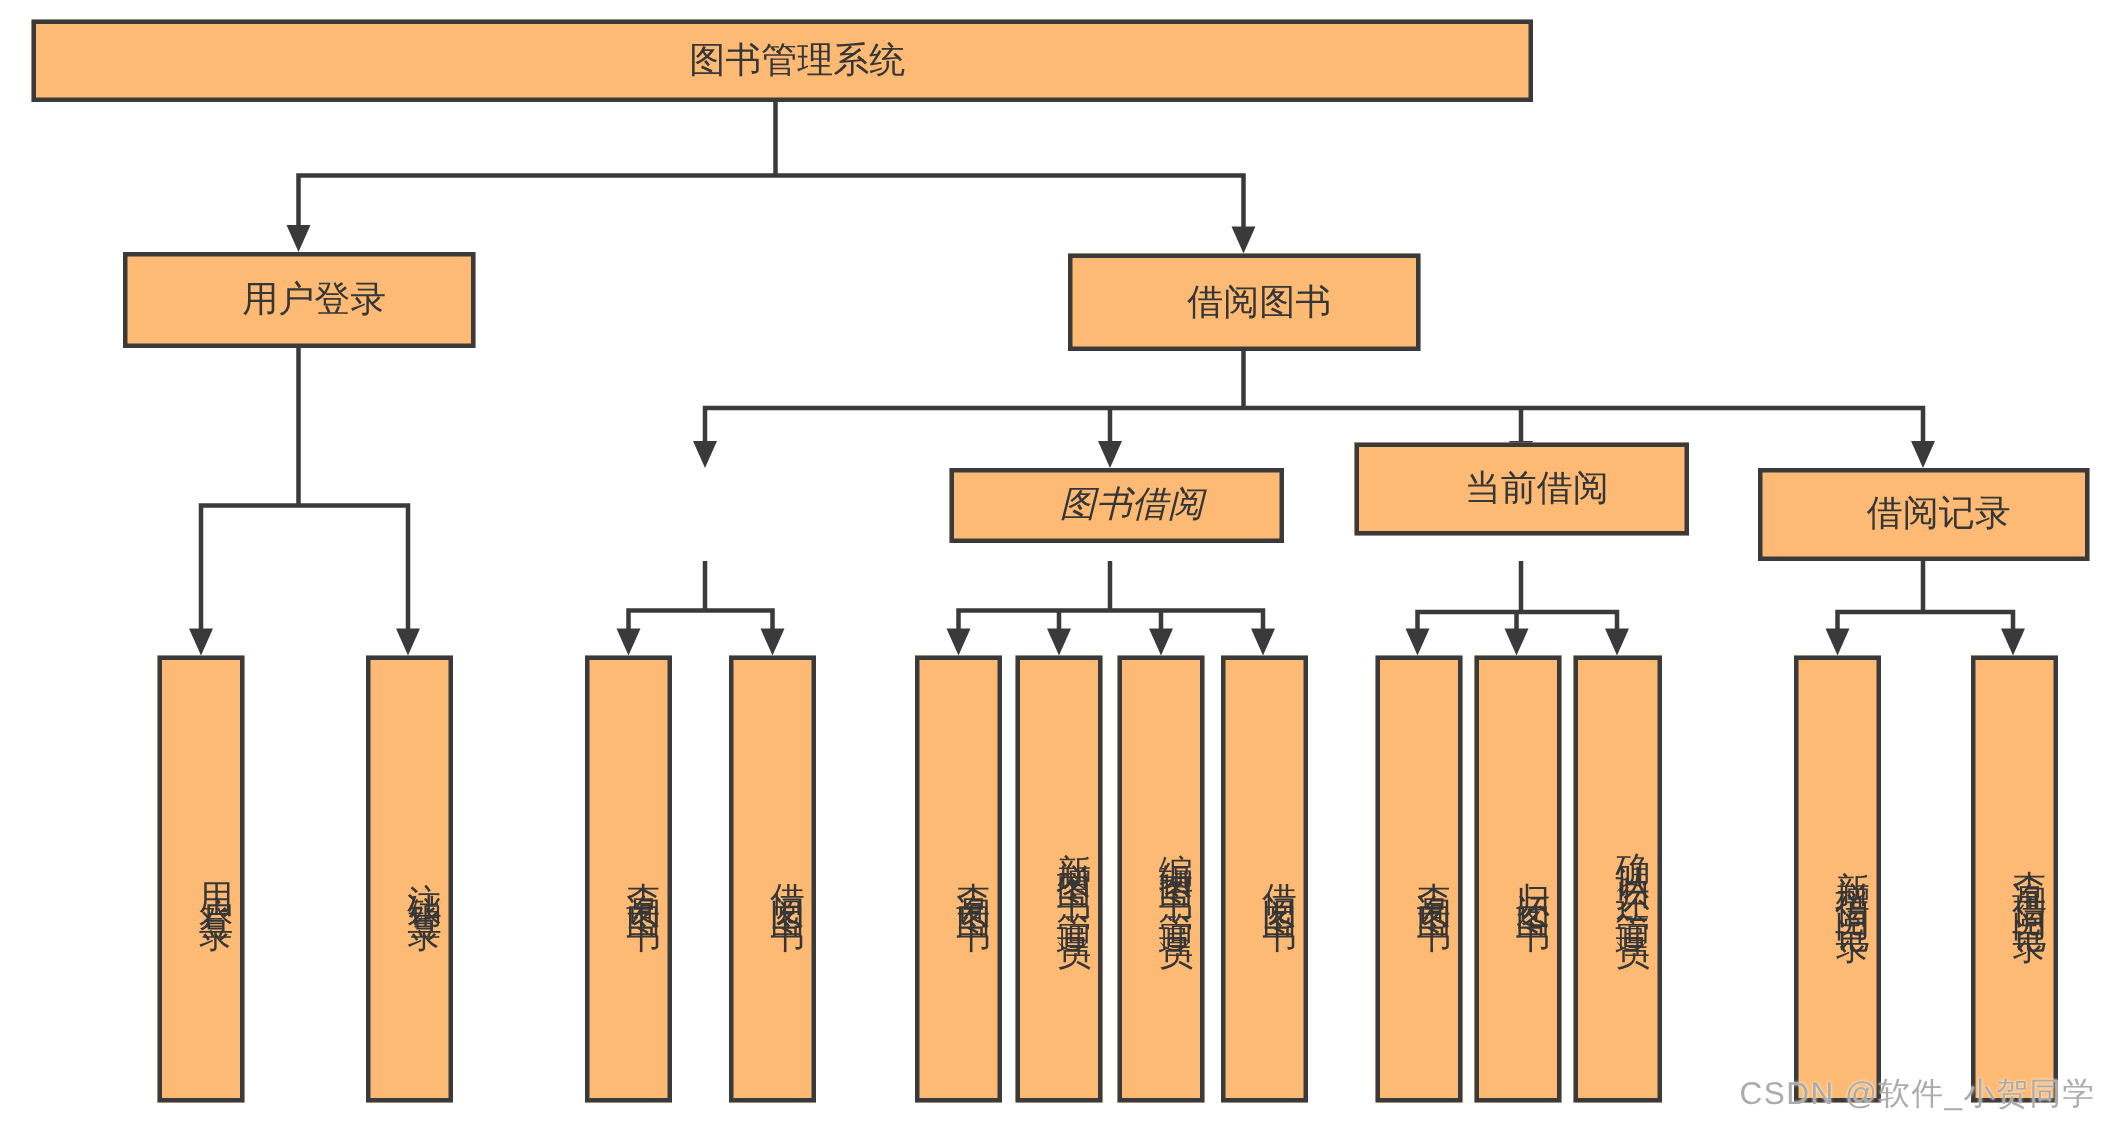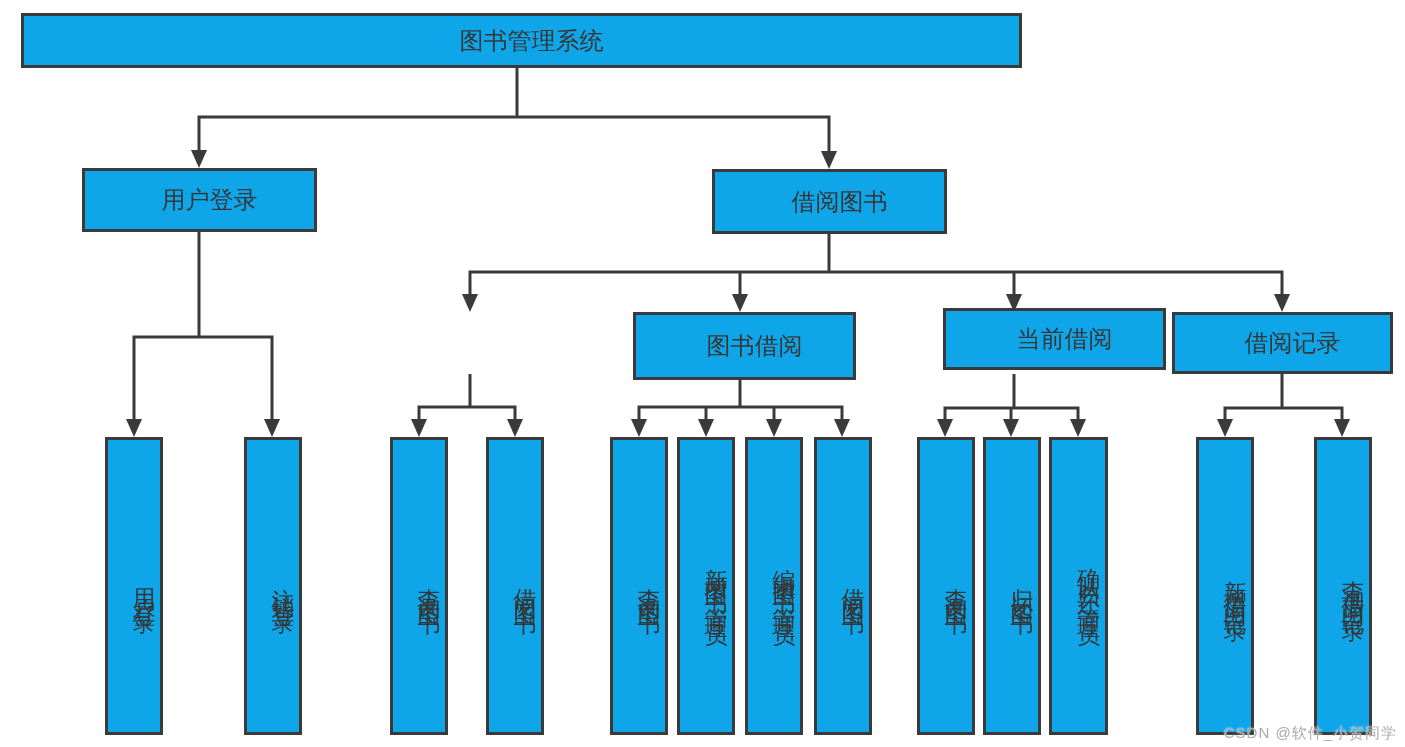--- a/index.html
+++ b/index.html
@@ -10,39 +10,39 @@
     font-family:"Liberation Sans", sans-serif;
     overflow:hidden;
   }
   svg.wires{position:absolute;left:0;top:0;pointer-events:none;}
   svg.wires path{stroke:var(--line,#3a3a3a);stroke-width:3;fill:none;}
   svg.wires polygon{fill:var(--line,#3a3a3a);stroke:none;}
   .node{
     position:absolute;
     box-sizing:border-box;
     border:3px solid var(--line,#3a3a3a);
-    background:#0ea5e9;
+    background:#fdba74;
     display:flex;align-items:center;justify-content:center;
     color:var(--text,#363636);
     font-size:24px;
     line-height:1;
     white-space:nowrap;
     padding-left:20px;
   }
   .leaf{
     font-size:23px;
     writing-mode:vertical-rl;
     text-orientation:mixed;
     letter-spacing:8px;
     white-space:normal;
   }
   .watermark{
     position:absolute;
     right:8px;bottom:4px;
-    font-size:15px;
+    font-size:21px;
     color:var(--wm,#ababab);
     text-shadow:0 0 2px #ffffff;
     letter-spacing:1px;
   }
 </style>
 </head>
 <body>
 
 <div class="canvas" style="--bg: #ffffff; --line: #3a3a3a; --text: #363636; --wm: #ababab;">
 
@@ -94,22 +94,22 @@
       <polygon points="1217,419 1233,419 1225,437"></polygon>
       <polygon points="1334,419 1350,419 1342,437"></polygon>
     </g>
   </svg>
 
   <div class="node" style="left:21px;top:13px;width:1001px;height:55px;">图书管理系统</div>
 
   <div class="node" style="left:82px;top:168px;width:235px;height:64px;">用户登录</div>
   <div class="node" style="left:712px;top:169px;width:235px;height:65px;">借阅图书</div>
 
-  <div class="node" style="left:633px;top:312px;width:223px;height:68px;">图书借阅</div>
-  <div class="node" style="left:903px;top:308px;width:223px;height:62px;margin-left:40px;">当前借阅</div>
+  <div class="node" style="left:633px;top:312px;width:223px;height:50px;font-style:italic;">图书借阅</div>
+  <div class="node" style="left:903px;top:295px;width:223px;height:62px;">当前借阅</div>
   <div class="node" style="left:1172px;top:312px;width:221px;height:62px;">借阅记录</div>
 
   <div class="node leaf" style="left:105px;top:437px;width:58px;height:298px;">用户登录</div>
   <div class="node leaf" style="left:244px;top:437px;width:58px;height:298px;">注销登录</div>
 
   <div class="node leaf" style="left:390px;top:437px;width:58px;height:298px;">查询图书</div>
   <div class="node leaf" style="left:486px;top:437px;width:58px;height:298px;">借阅图书</div>
 
   <div class="node leaf" style="left:610px;top:437px;width:58px;height:298px;">查询图书</div>
   <div class="node leaf" style="left:677px;top:437px;width:58px;height:298px;">新增图书（管理员）</div>

